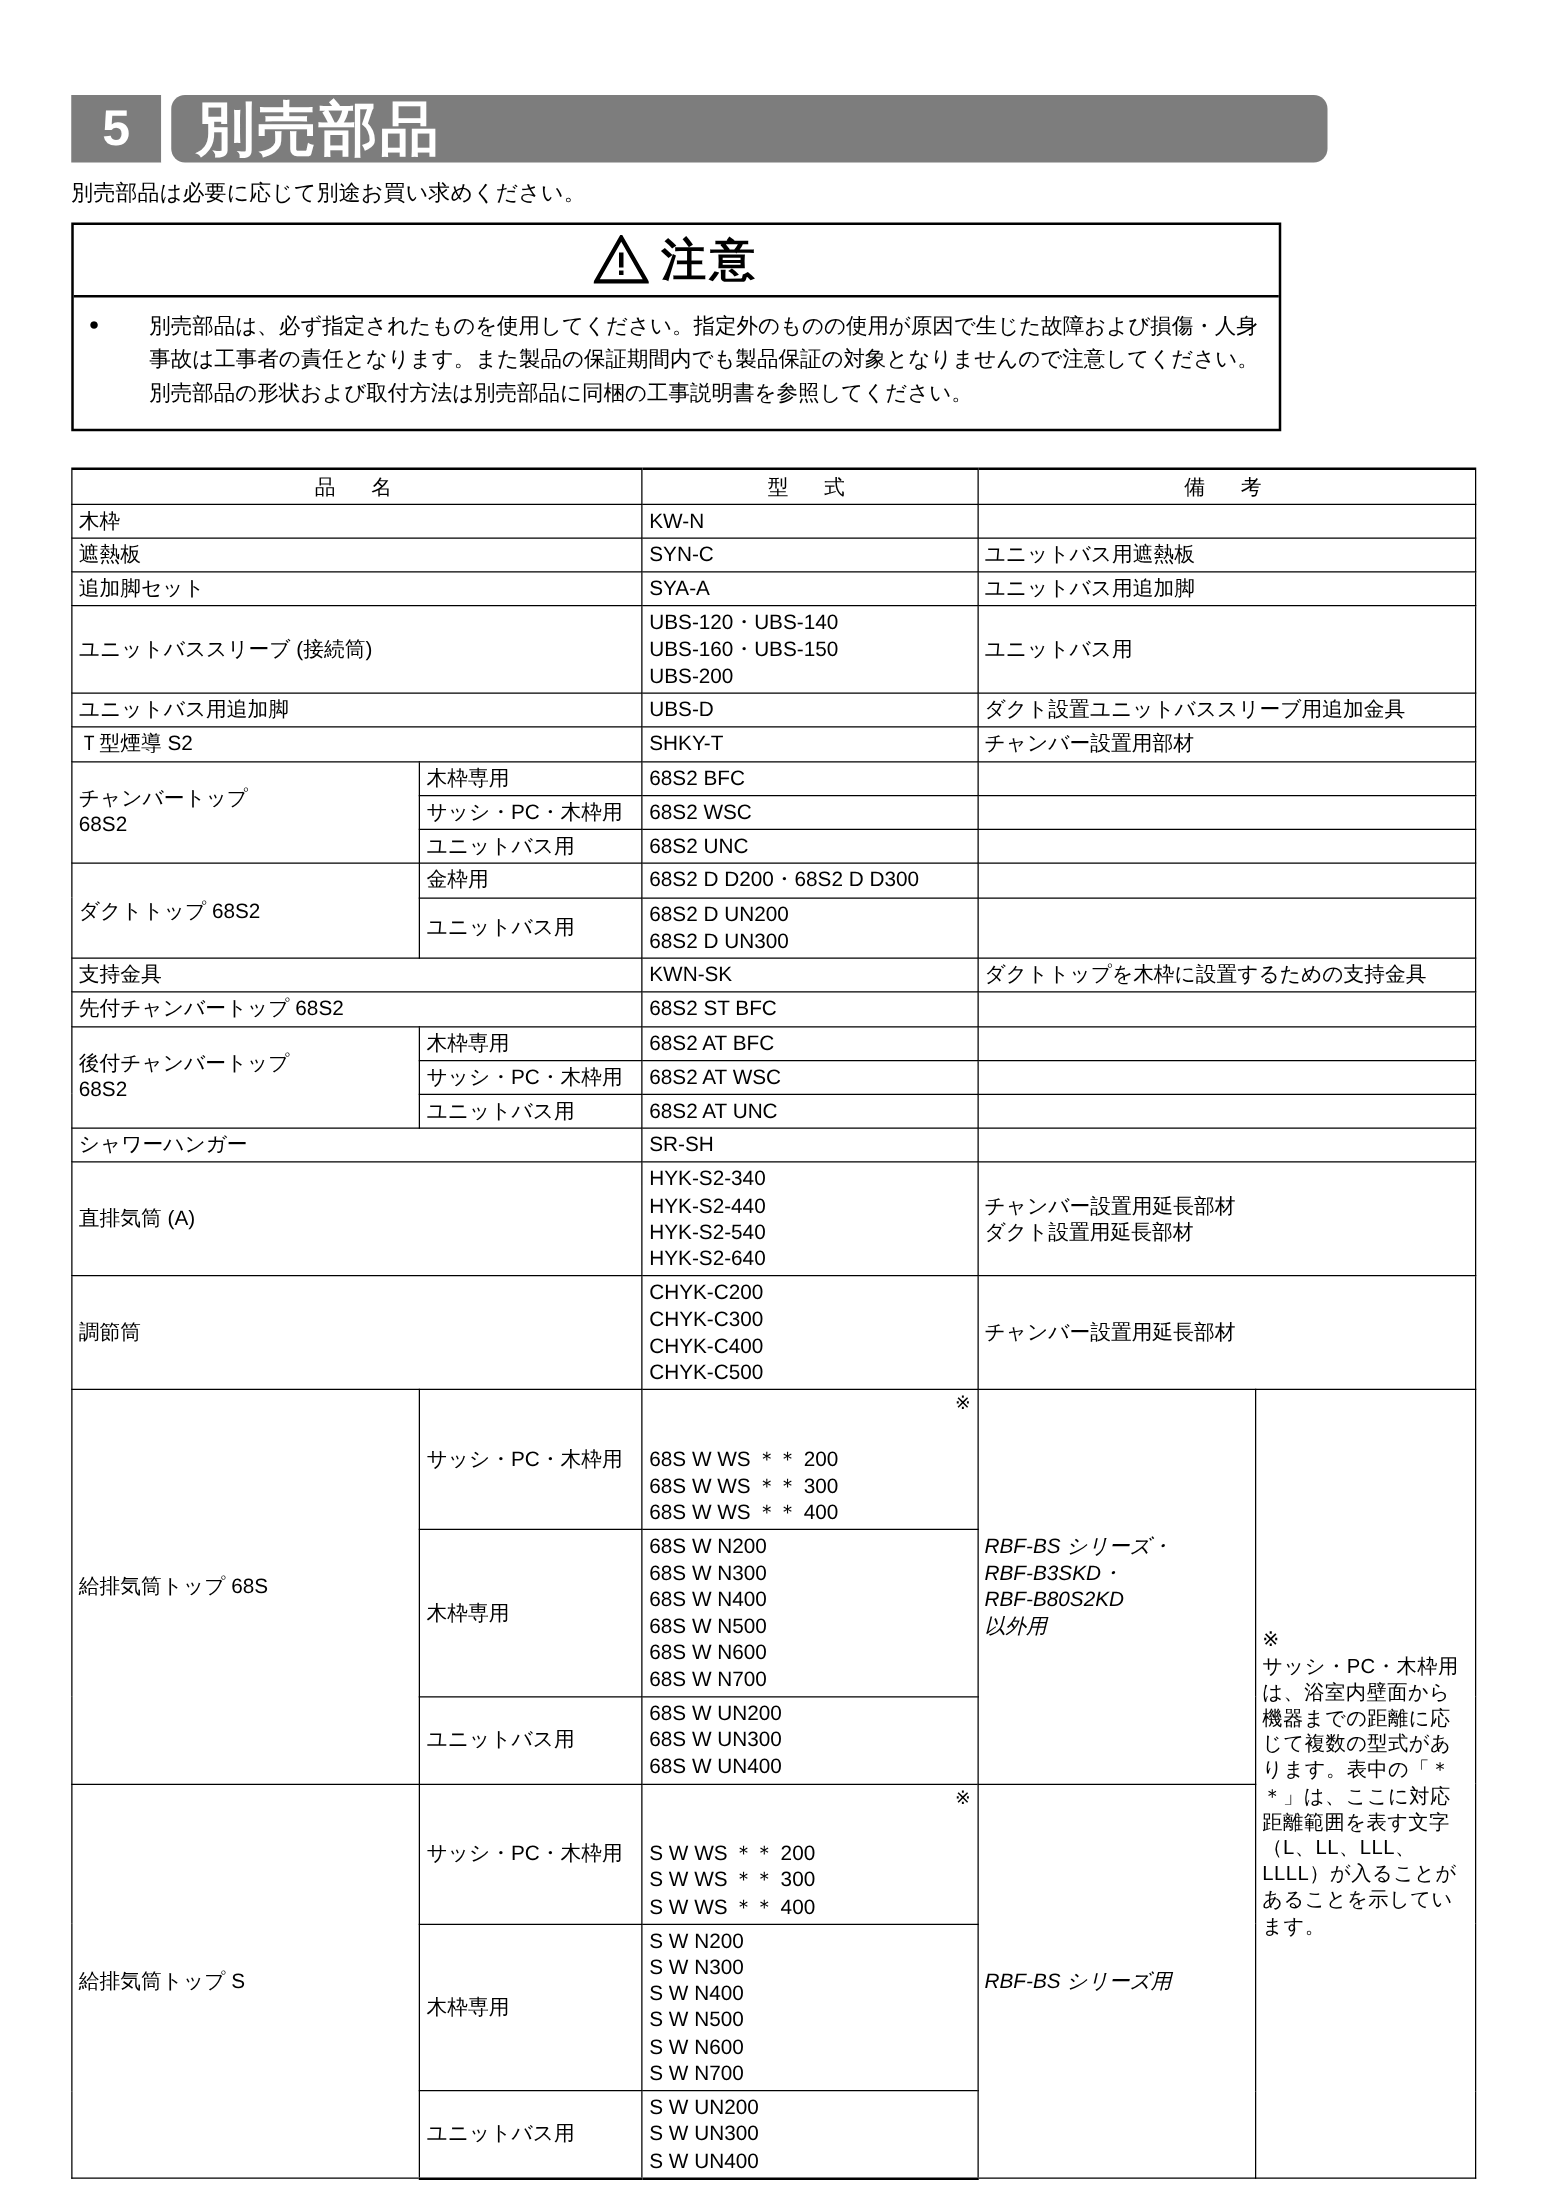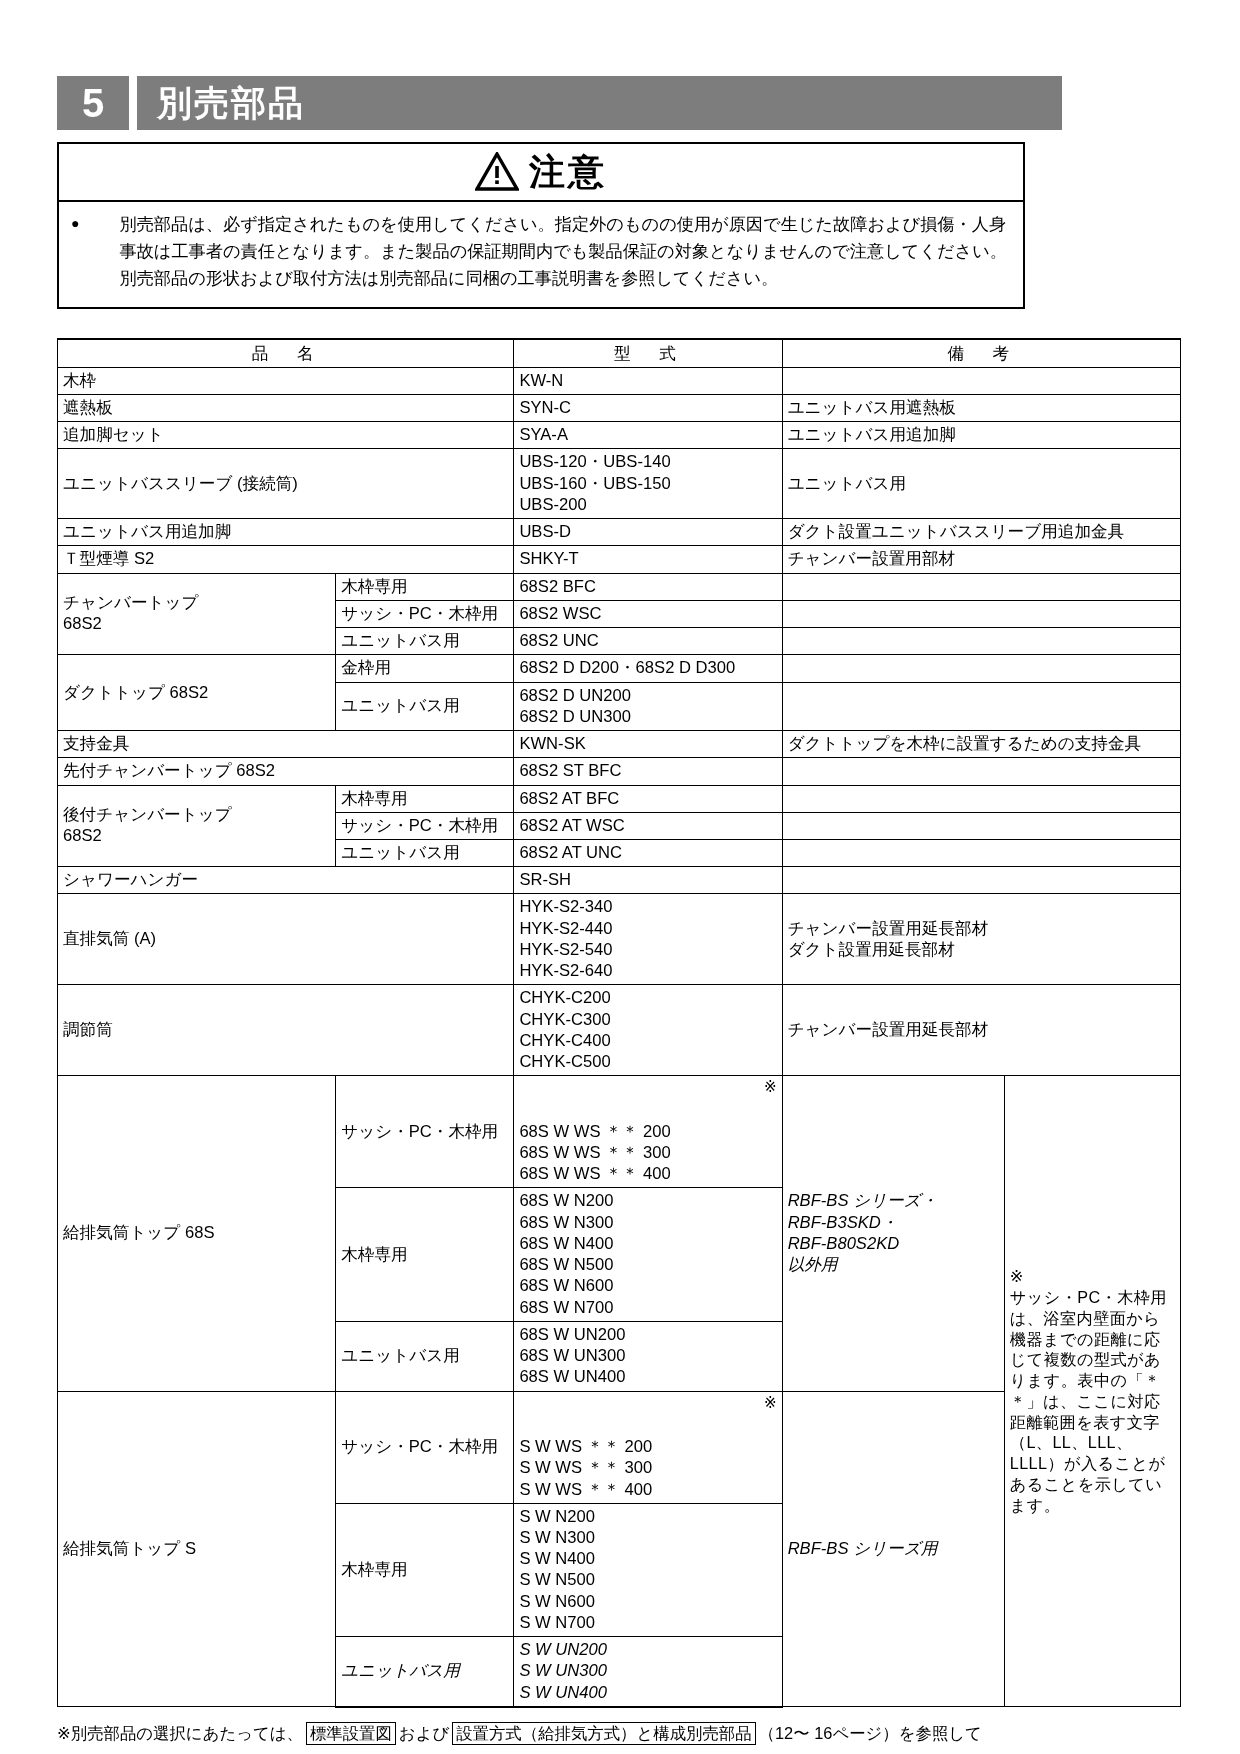--- a/index.html
+++ b/index.html
@@ -42,23 +42,24 @@
     line-height: 1;
   }
   .chapter-gap { width: 8px; background: #ffffff; }
   .chapter-title {
     background: #7d7d7d;
     color: #ffffff;
     flex: 1;
     display: flex;
     align-items: center;
     padding-left: 20px;
-    font-size: 35px;
+    font-size: 47px;
     font-weight: bold;
     letter-spacing: 2px;
+    border-radius: 11px;
   }
 
   .intro-line {
     margin-top: 12px;
     font-size: 17.5px;
     letter-spacing: 0.2px;
   }
 
   
   .caution-box {
@@ -119,21 +120,21 @@
     line-height: 1.28;
     white-space: pre-line;
   }
   table.parts thead td {
     text-align: center;
     letter-spacing: 6px;
     padding-top: 3px;
     padding-bottom: 3px;
   }
   table.parts tr.thick-top > td { border-top: 2.4px solid #000; }
-  table.parts tr.thick-bottom > td { border-bottom: 2.4px solid #000; font-style: italic; }
+  table.parts tr.thick-bottom > td { border-bottom: 2.4px solid #000; }
   td.outer-l { border-left: 2.4px solid #000; }
   td.outer-r { border-right: 2.4px solid #000; }
   td.sub { padding-left: 6px; }
   td.note-col { vertical-align: top; padding-top: 6px; line-height: 1.42; font-style: italic; }
   td.star-col {
     vertical-align: top;
     padding: 6px 4px 6px 6px;
     line-height: 1.45;
     font-size: 16.2px;
     letter-spacing: 0.4px;
@@ -170,20 +171,21 @@
 <body>
 
 <div class="page">
 
   <div class="chapter-bar">
     <div class="chapter-num">5</div>
     <div class="chapter-gap"></div>
     <div class="chapter-title">別売部品</div>
   </div>
 
+  <div class="intro-line">別売部品は必要に応じて別途お買い求めください。</div>
 
   <div class="caution-box">
     <div class="caution-head">
       <svg class="warn-tri" viewBox="0 0 44 40">
         <polygon points="22,2 42,37 2,37" fill="none" stroke="#000" stroke-width="3.4" stroke-linejoin="miter"></polygon>
         <rect x="20.2" y="14" width="3.6" height="12" fill="#000"></rect>
         <rect x="20.2" y="28.4" width="3.6" height="3.6" fill="#000"></rect>
       </svg>
       <div class="caution-word">注意</div>
     </div>

